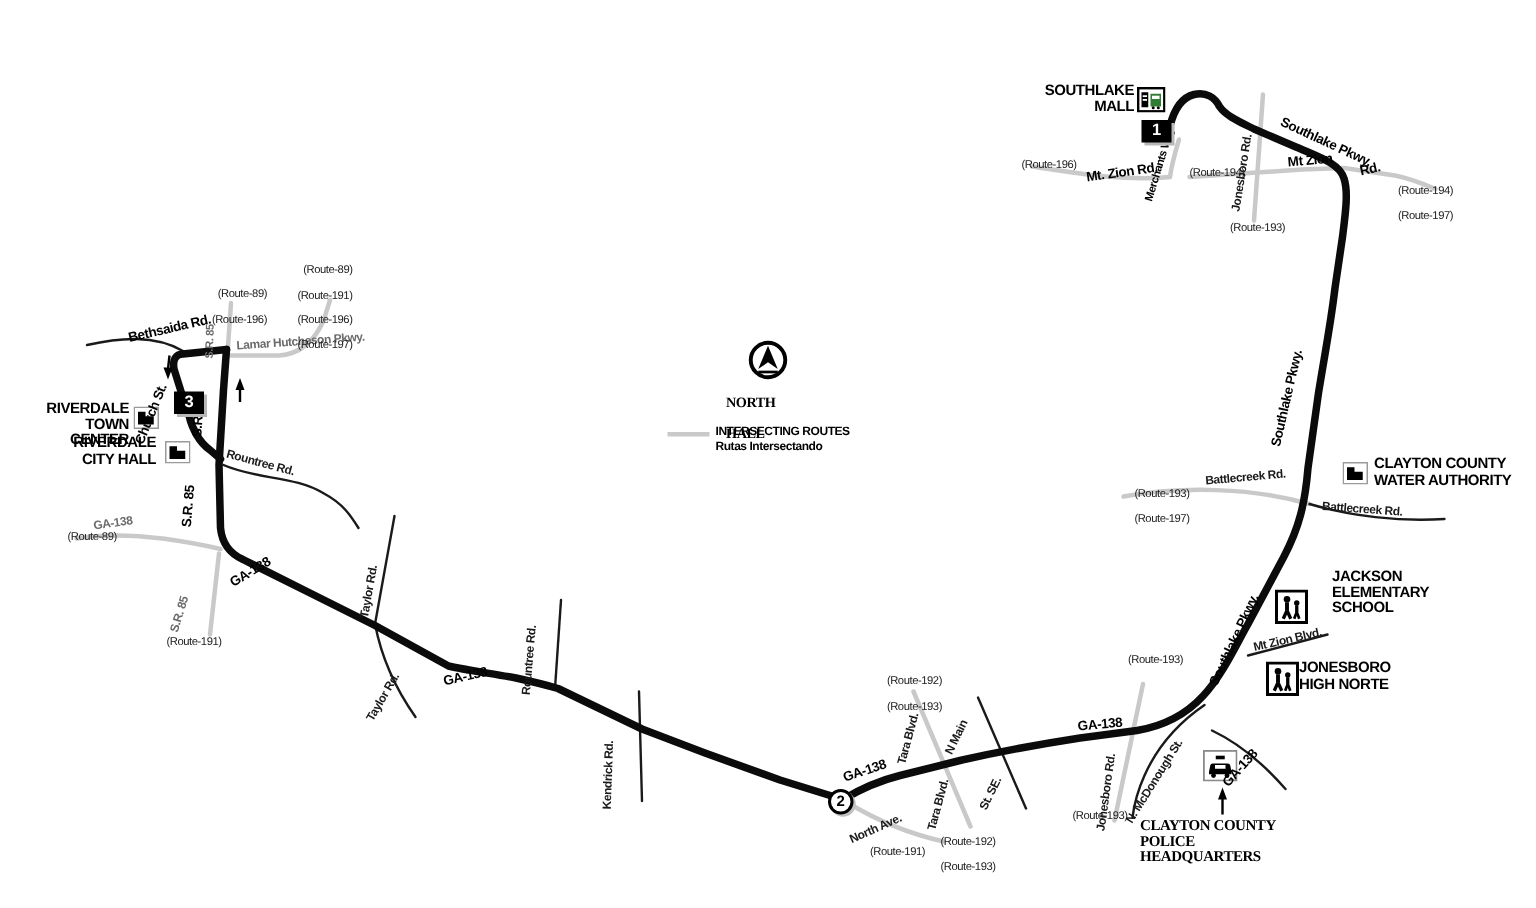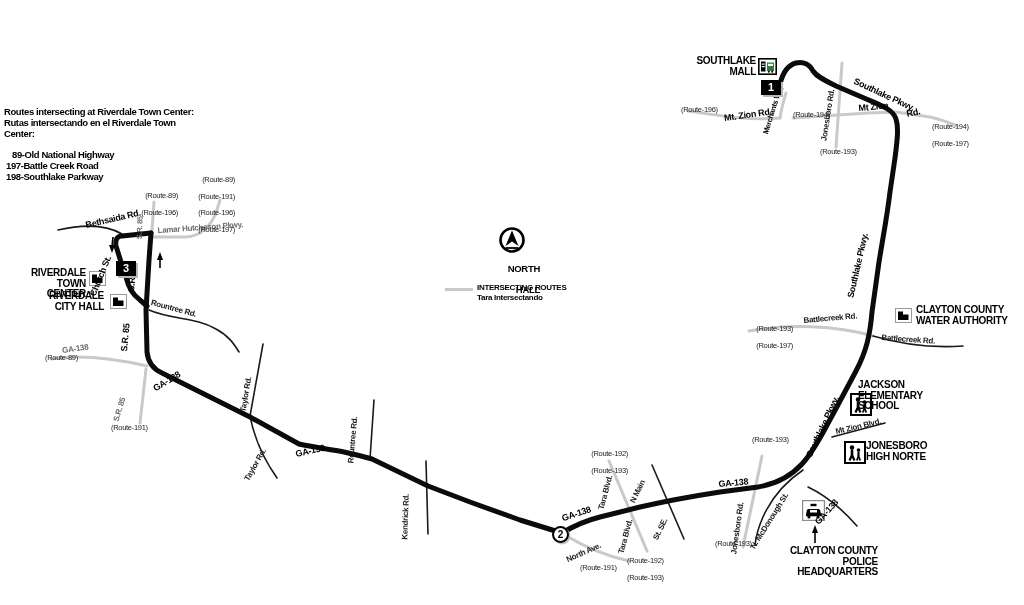--- a/index.html
+++ b/index.html
@@ -7,21 +7,21 @@
        font-family:"Liberation Sans",sans-serif;}
   #roads{position:absolute;left:0;top:0;z-index:1;}
   .lbl{position:absolute;z-index:3;color:#000;white-space:pre-line;line-height:1.1;
        transform-origin:0 100%;letter-spacing:-0.3px;}
   .landmark{font-size:10px;font-weight:bold;line-height:1.05;}
   .road{font-size:9px;font-weight:bold;}
   .road-sm{font-size:8px;font-weight:bold;color:#1a1a1a;}
   .ref{font-size:7.5px;color:#222;}
   .gray-t{color:#6b6b6b;}
   .right{text-align:right;}
-  .center{text-align:right;}
+  .center{text-align:left;font-family:Liberation Serif, serif;}
   .icon{position:absolute;z-index:2;}
   .stop-sq{position:absolute;z-index:4;background:#000;color:#fff;font-weight:bold;
            font-size:11px;text-align:center;width:20px;height:15px;line-height:15px;
            box-shadow:2px 2px 0 #b8b8b8;}
   .stop-ci{position:absolute;z-index:4;background:#fff;color:#000;font-weight:bold;
            font-size:10px;text-align:center;width:13px;height:13px;line-height:13px;
            border:2.5px solid #000;border-radius:50%;box-shadow:1.5px 1.5px 0 #c0c0c0;}
   #info-box{position:absolute;left:4px;top:106px;z-index:3;font-weight:bold;
             font-size:9.5px;letter-spacing:-0.4px;line-height:1.18;color:#000;}
   #info-box .routes{margin-top:9px;padding-left:2px;}
@@ -84,43 +84,33 @@
     <g stroke="#000" stroke-width="1.6" fill="#000">
       <path d="M 113,237 L 112,246" fill="none"></path>
       <polygon points="109,245 115,245 112,253" stroke="none"></polygon>
       <path d="M 160,268 L 160,259" fill="none"></path>
       <polygon points="157,260 163,260 160,252" stroke="none"></polygon>
       <path d="M 815,543 L 815,532" fill="none"></path>
       <polygon points="812,533 818,533 815,525" stroke="none"></polygon>
     </g>
   </svg>
 
-  <div id="info-box">
-    <div>Routes intersecting at Riverdale Town Center:</div>
-    <div>Rutas intersectando en el Riverdale Town</div>
-    <div>Center:</div>
-    <div class="routes">
-      <div style="padding-left:6px;">89-Old National Highway</div>
-      <div>197-Battle Creek Road</div>
-      <div>198-Southlake Parkway</div>
-    </div>
-  </div>
 
   <svg class="icon" style="left:498px;top:226px;" width="28" height="28">
     <circle cx="14" cy="14" r="11.5" fill="#fff" stroke="#000" stroke-width="2.6"></circle>
     <polygon points="14,4.5 20.5,20 14,15.5 7.5,20" fill="#000"></polygon>
     <line x1="7.5" y1="22" x2="20.5" y2="22" stroke="#000" stroke-width="1.8"></line>
   </svg>
   <div class="lbl center" style="left:484px;top:254px;width:56px;font-size:9.5px;font-weight:bold;">
     <div>NORTH</div>
     <div>HALL</div>
   </div>
   <div id="legend-line" style="background: rgb(201, 201, 201);"></div>
   <div class="lbl lg-txt" style="left:477px;top:284px;">INTERSECTING ROUTES</div>
-  <div class="lbl lg-txt" style="left:477px;top:294px;">Tara Intersectando</div>
+  <div class="lbl lg-txt" style="left:477px;top:294px;">Rutas Intersectando</div>
 
   <svg class="icon" style="left:758px;top:58px;" width="19" height="17">
     <rect x="0.8" y="0.8" width="17.4" height="15.4" fill="#fff" stroke="#000" stroke-width="1.6"></rect>
     <rect x="3" y="3.5" width="4.5" height="10" fill="#000"></rect>
     <rect x="3.8" y="5.5" width="2.9" height="1.2" fill="#fff"></rect>
     <rect x="3.8" y="8" width="2.9" height="1.2" fill="#fff"></rect>
     <rect id="mall-green" x="9" y="4.5" width="7" height="8.5" fill="#2e7d32"></rect>
     <rect x="10" y="5.8" width="5" height="2.2" fill="#fff"></rect>
     <circle cx="10.8" cy="13.8" r="1" fill="#000"></circle>
     <circle cx="14.2" cy="13.8" r="1" fill="#000"></circle>
@@ -176,21 +166,21 @@
   <div class="stop-sq" style="left:116px;top:261px;">3</div>
 
   <div class="lbl landmark right" style="left:694px;top:56px;width:62px;">SOUTHLAKE
 MALL</div>
   <div class="lbl landmark right" style="left:18px;top:268px;width:68px;">RIVERDALE
 TOWN CENTER</div>
   <div class="lbl landmark right" style="left:36px;top:291px;width:68px;">RIVERDALE
 CITY HALL</div>
   <div class="lbl landmark" style="left:916px;top:305px;">CLAYTON COUNTY
 WATER AUTHORITY</div>
-  <div class="lbl landmark" style="left:858px;top:380px;">JACKSON
+  <div class="lbl landmark" style="left:888px;top:380px;">JACKSON
 ELEMENTARY
 SCHOOL</div>
   <div class="lbl landmark" style="left:866px;top:441px;">JONESBORO
 HIGH NORTE</div>
   <div class="lbl landmark center" style="left:760px;top:546px;width:118px;">CLAYTON COUNTY
 POLICE HEADQUARTERS</div>
 
   <div class="lbl road" style="left:725px;top:114px;transform:rotate(-8deg);">Mt. Zion Rd.</div>
   <div class="lbl" style="left:770px;top:127px;transform:rotate(-73deg);font-size:7.5px;font-weight:bold;">Merchants Way</div>
   <div class="lbl road-sm" style="left:829px;top:133px;transform:rotate(-81deg);">Jonesboro Rd.</div>

